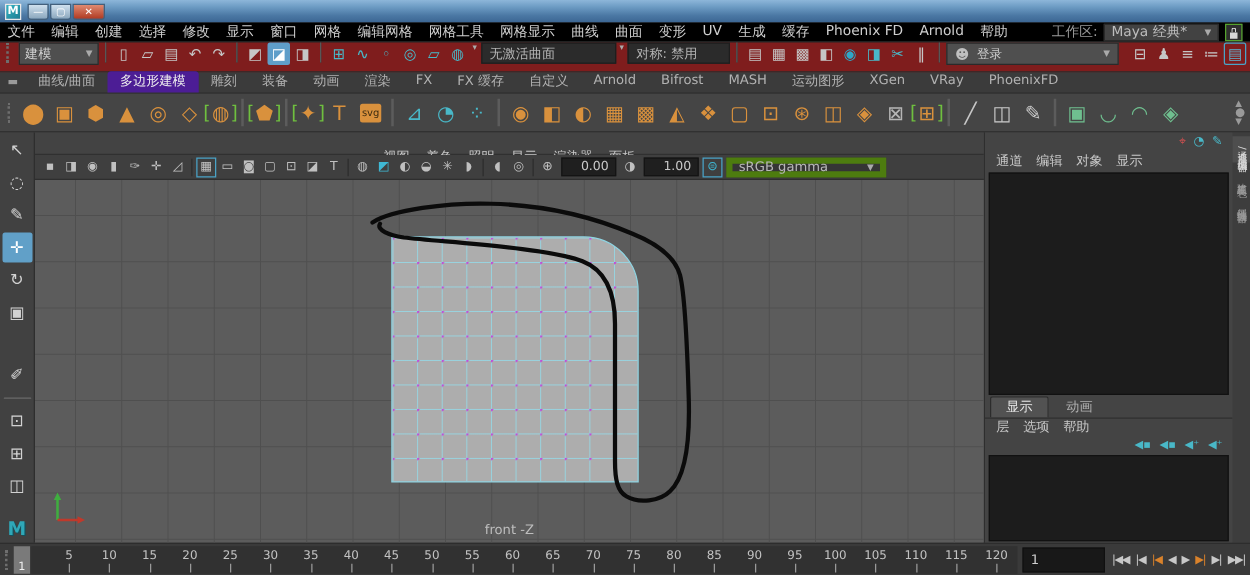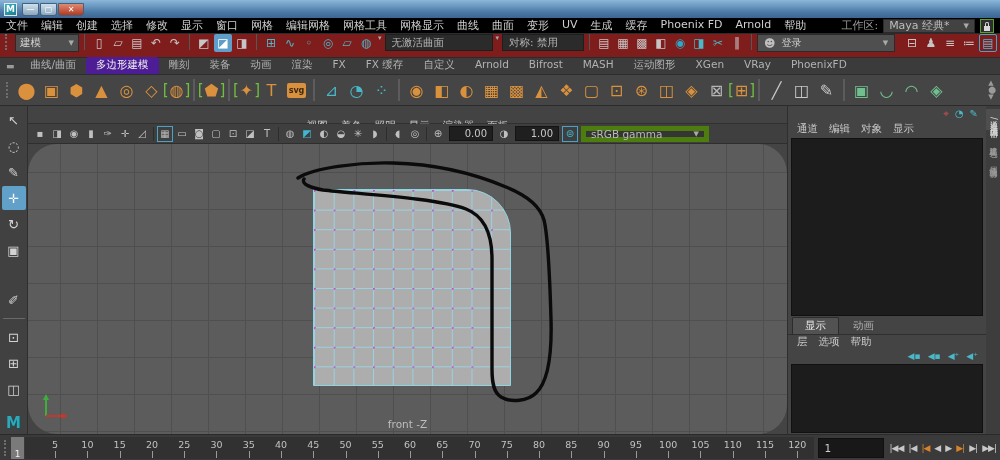--- a/index.html
+++ b/index.html
@@ -48,21 +48,21 @@
   .shelf-menu-ic { color:#9a9a9a; font-size:9px; margin:0 6px 3px 4px; }
   .shelf-tab { padding:1px 10px 2px; font-size:10.5px; color:#b2b2b2; white-space:nowrap; }
   .shelf-tab.active { color:#efefef; background:#4c1d95; border-radius:3px 3px 0 0; }
 
   
   .shelf { height:31px; background:#454545; display:flex; align-items:center; padding:0 4px; gap:2px; border-bottom:1px solid #2b2b2b; overflow:hidden; }
   .shelf-icon { width:23px; height:25px; display:flex; align-items:center; justify-content:center; font-size:16px; position:relative; flex:none; }
   .shelf-icon.sep { width:2px; height:22px; background:#5c5c5c; margin:0 3px; }
   .shelf-icon.br::before { content:"["; color:#6fbf3f; font-size:15px; margin-right:1px; }
   .shelf-icon.br::after { content:"]"; color:#6fbf3f; font-size:15px; margin-left:1px; }
-  .shelf-icon.badge i { background:#d9913d; color:#3a2a10; font-size:8px; font-weight:bold; padding:3px 2px; border-radius:2px; }
+  .shelf-icon.badge i { background:#d9913d; color:#3a2a10; font-size:8px; font-weight:normal; padding:3px 2px; border-radius:2px; }
   .shelf-icon i { font-style:normal; }
   .shelf-scroll { margin-left:auto; display:flex; flex-direction:column; gap:1px; color:#9a9a9a; font-size:7px; line-height:6px; }
 
   
   .main { display:flex; height:328px; }
 
   .toolbox { width:28px; background:#414141; display:flex; flex-direction:column; align-items:center; padding-top:2px; gap:2px; border-right:1px solid #2e2e2e; }
   .tool { width:24px; height:24px; display:flex; align-items:center; justify-content:center; font-size:13px; color:#d2d2d2; border-radius:2px; flex:none; }
   .tool.active { background:#61a0c8; color:#fff; }
   .tool.sep { height:1px; width:22px; background:#6a6a6a; margin:4px 0; }
@@ -74,21 +74,21 @@
   .pm-item { font-size:10.5px; color:#c8c8c8; }
   .vp-toolbar { height:20px; background:#3f3f3f; display:flex; align-items:center; padding:0 4px; gap:1px; border-bottom:1px solid #2e2e2e; }
   .vt-ic { width:16px; height:16px; display:flex; align-items:center; justify-content:center; font-size:10px; color:#c0c0c0; flex:none; }
   .vt-ic.sep { width:1px; height:14px; background:#2d2d2d; margin:0 2px; }
   .vt-ic.on-border { border:1px solid #4aa3c7; }
   .vt-field { width:44px; height:15px; background:#1f1f1f; border:1px solid #141414; color:#c8c8c8; font-size:10px; display:flex; align-items:center; justify-content:flex-end; padding:0 5px; margin:0 2px; }
   .vt-dd { width:128px; height:16px; background:#353535; border:5px solid #4d7c0f; color:#b8b8b8; font-size:10.5px; display:flex; align-items:center; justify-content:space-between; padding:0 5px; margin-left:2px; }
 
   .canvas { flex:1; position:relative; background-color:#5c5c5c; overflow:hidden;
     background-image:linear-gradient(#4f4f4f 1px,transparent 1px),linear-gradient(90deg,#4f4f4f 1px,transparent 1px);
-    background-size:37px 37px; background-position:-5px -9px;border-radius:29px; }
+    background-size:37px 37px; background-position:-5px -9px; }
   .lattice-plane { position:absolute; left:285px; top:45px; width:198px; height:197px;
     background-color:#adadad; border:1px solid #8fd4e2; border-top-right-radius:44px; overflow:hidden;
     background-image:
       radial-gradient(circle at 0 0,#c24fd4 1.6px,transparent 2.3px),
       linear-gradient(rgba(150,215,228,.9) 1px,transparent 1px),
       linear-gradient(90deg,rgba(150,215,228,.9) 1px,transparent 1px);
     background-size:19.7px 19.6px; }
   .curve-svg { position:absolute; left:0; top:0; }
   .axis-gizmo { position:absolute; left:10px; bottom:14px; }
   .cam-label { position:absolute; left:0; right:0; bottom:4px; text-align:center; font-size:10.5px; color:#bdbdbd; }

